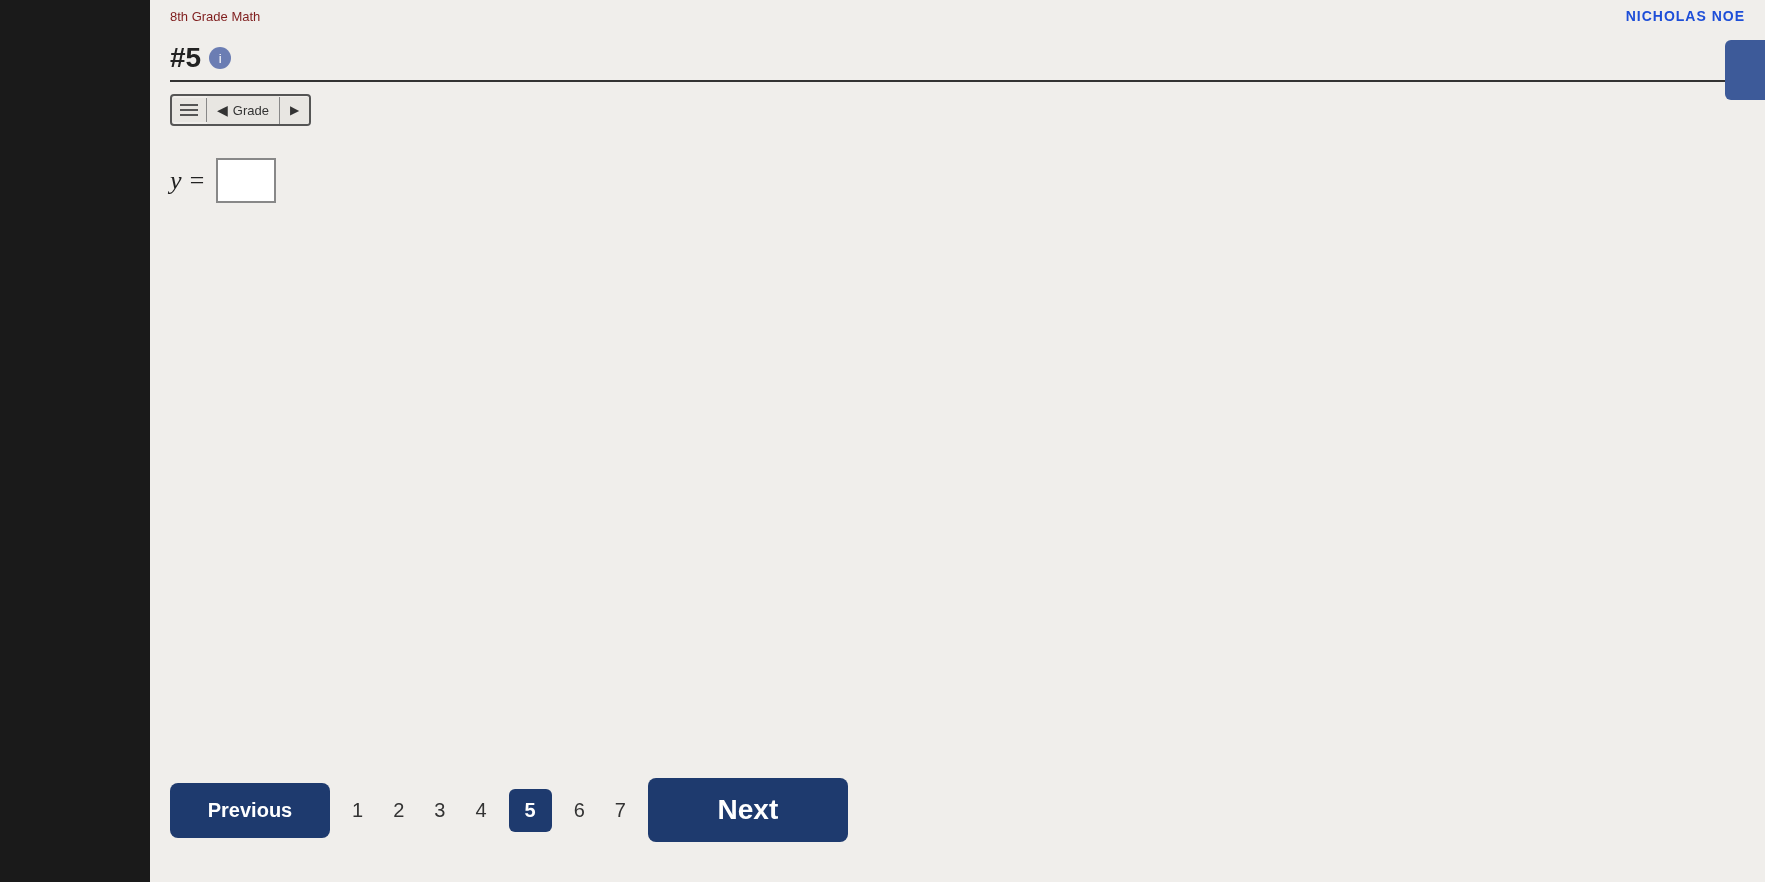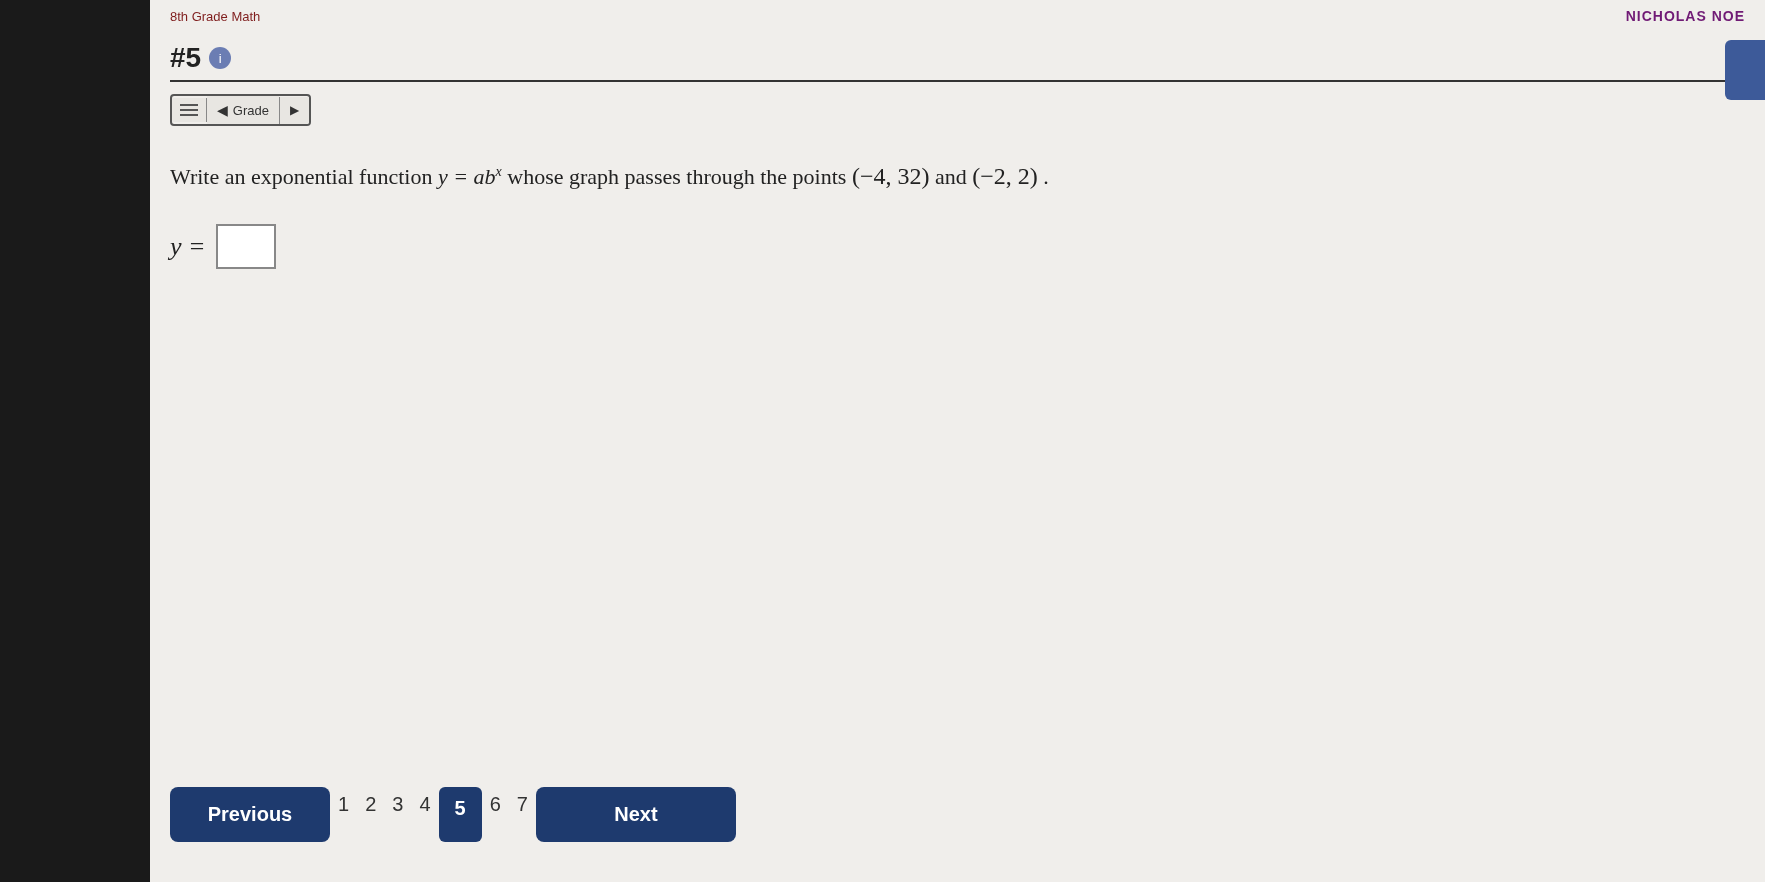--- a/index.html
+++ b/index.html
@@ -35,21 +35,21 @@
     }
 
     .top-bar-left {
       font-size: 13px;
       color: #7f1d1d;
       font-family: Arial, sans-serif;
     }
 
     .top-bar-right {
       font-size: 14px;
-      color: #701a75;
+      color: #1d4ed8;
       font-family: Arial, sans-serif;
       font-weight: bold;
       letter-spacing: 1px;
     }
 
     .question-header {
       display: flex;
       align-items: center;
       padding: 10px 20px 6px 20px;
     }
@@ -184,20 +184,22 @@
       font-size: 18px;
       padding: 4px 6px;
       font-family: Arial, sans-serif;
     }
 
     .bottom-nav {
       position: absolute;
       bottom: 40px;
       left: 20px;
       display: flex;
+      align-items: center;
+      gap: 14px;
     }
 
     .btn-previous {
       background: #1e3a6e;
       color: white;
       border: none;
       border-radius: 8px;
       padding: 16px 28px;
       font-size: 20px;
       font-family: Arial, sans-serif;
@@ -221,21 +223,21 @@
       padding: 10px 16px;
       font-weight: bold;
     }
 
     .btn-next {
       background: #1e3a6e;
       color: white;
       border: none;
       border-radius: 8px;
       padding: 16px 50px;
-      font-size: 20px;
+      font-size: 28px;
       font-family: Arial, sans-serif;
       font-weight: bold;
       cursor: pointer;
       min-width: 200px;
     }
 
     sup {
       font-size: 14px;
       vertical-align: super;
     }
@@ -269,23 +271,20 @@
         <div class="listen-line"></div>
       </div>
       <button class="listen-btn">
         <span class="speaker-icon">◀</span>
         <span>Grade</span>
       </button>
       <div class="listen-play">▶</div>
     </div>
   </div>
 
-  <div class="question-text">
-    <span>Write an exponential function </span><span class="math"><em>y</em> = <em>ab</em><sup>x</sup></span><span> whose graph passes through the points </span><span style="font-size:24px;">(−4, 32)</span><span> and </span><span style="font-size:24px;">(−2, 2)</span>&nbsp;.
-  </div>
 
   <div class="answer-area">
     <span class="answer-label"><em>y</em> =</span>
     <input class="answer-input" type="text" style="">
   </div>
 
   <div class="bottom-nav">
     <button class="btn-previous">Previous</button>
 
     <span class="page-num">1</span>

